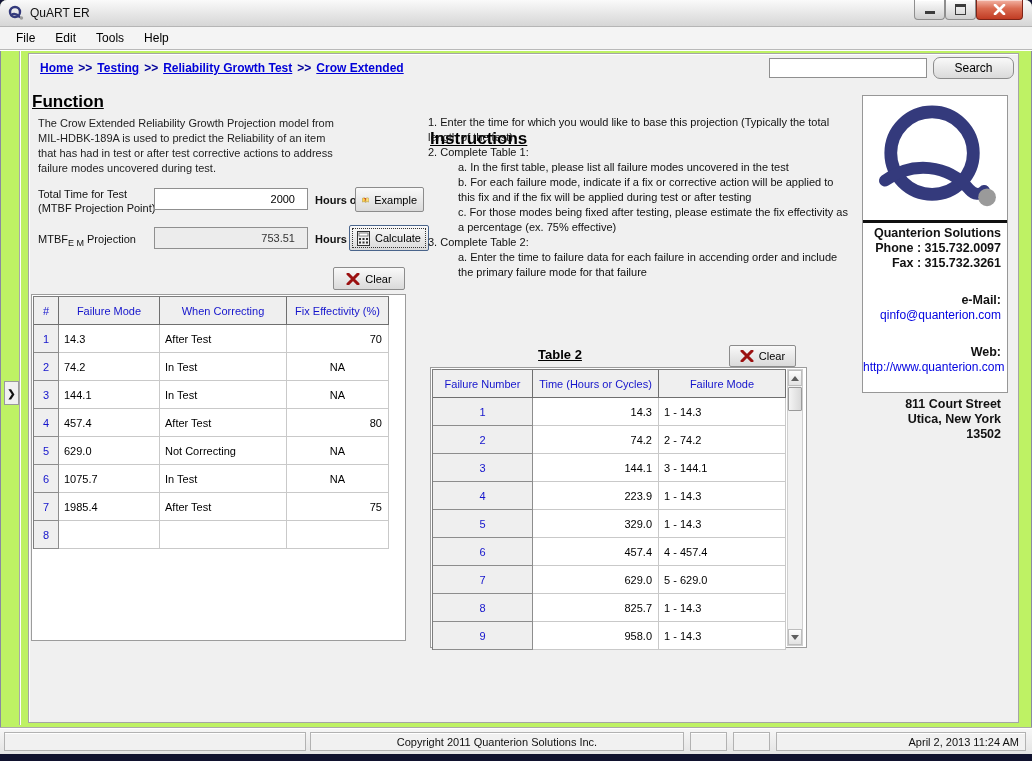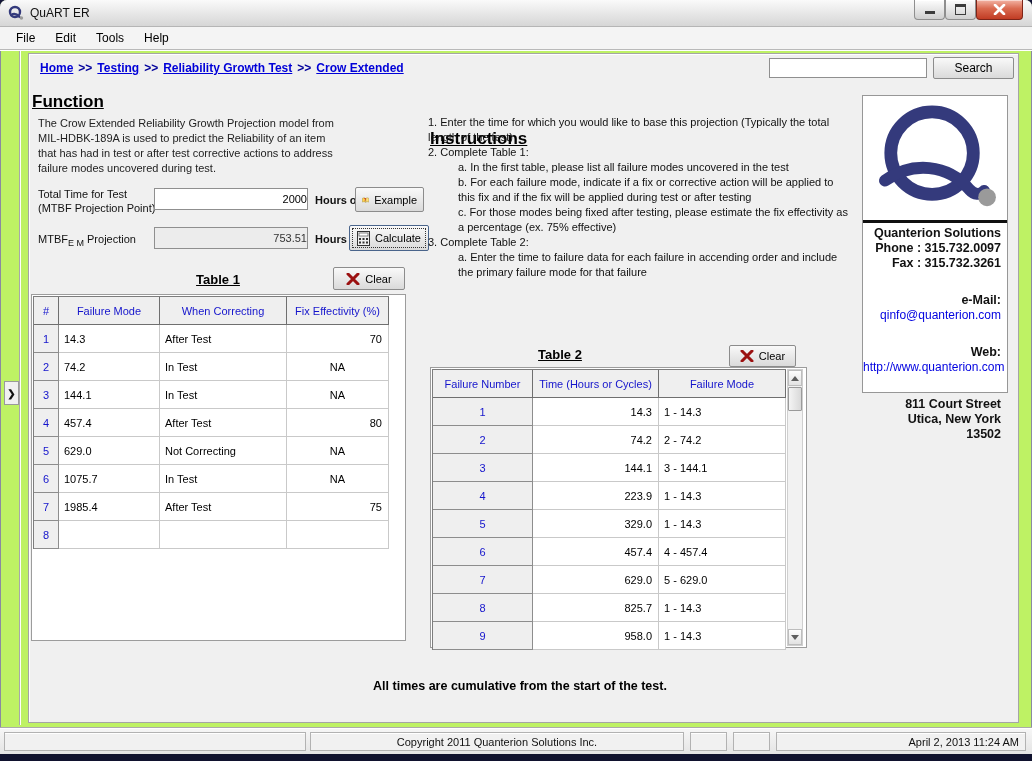--- a/index.html
+++ b/index.html
@@ -21,34 +21,34 @@
   
   .leftstrip-divider{position:absolute;left:19px;top:51px;width:1px;height:674px;background:#a8a8a8;box-shadow:1px 0 0 #fff;}
   .expander{position:absolute;left:4px;top:381px;width:13px;height:22px;background:#f0f0f0;border:1px solid #9a9a9a;font-size:10px;font-weight:bold;color:#111;display:flex;align-items:center;justify-content:center;}
   .frame{position:absolute;left:28px;top:53px;width:991px;height:670px;border:1px solid #a5a5a5;box-shadow:inset 1px 1px 0 #fff;background:#f0f0f0;box-sizing:border-box;}
   
   .breadcrumb{position:absolute;left:38px;top:61px;font-size:12px;font-weight:bold;}
   .bc-link{color:#0000d8;text-decoration:underline;margin:0 2px;cursor:pointer;}
   .bc-sep{color:#00009b;margin:0 3px;text-decoration:none;}
   .search-input{position:absolute;left:769px;top:58px;width:158px;height:20px;border:1px solid #8f8f8f;background:#fff;font-size:12px;padding:0 4px;box-sizing:border-box;}
   .btn{background:linear-gradient(#f9f9f9,#ebebeb 45%,#dadada);border:1px solid #8c8c8c;border-radius:2px;font-size:11px;color:#000;display:flex;align-items:center;justify-content:center;gap:5px;box-sizing:border-box;font-family:"Liberation Sans",sans-serif;}
-  .search-btn{position:absolute;left:933px;top:57px;width:81px;height:22px;font-size:12px;}
+  .search-btn{position:absolute;left:933px;top:57px;width:81px;height:22px;font-size:12px;border-radius:7px;}
   
   .heading{position:absolute;font-size:17px;font-weight:bold;text-decoration:underline;color:#000;}
   .fn-heading{left:32px;top:92px;}
   .instr-heading{left:430px;top:92px;margin-top:37px;}
   .fn-desc{position:absolute;left:38px;top:116px;width:304px;font-size:11px;line-height:15px;color:#222;}
   .instr-list{position:absolute;left:428px;top:115px;width:424px;font-size:11px;line-height:15px;color:#111;}
   .instr.ind{padding-left:30px;}
   
   .fieldlabel{position:absolute;font-size:11px;line-height:14px;color:#111;}
   .lbl-total{left:38px;top:187px;}
   .lbl-mtbf{left:38px;top:232px;}
   sub{font-size:9px;}
-  .tb-input{position:absolute;border:1px solid #8f8f8f;font-size:11px;text-align:right;padding:0 0;box-sizing:border-box;font-family:"Liberation Sans",sans-serif;}
+  .tb-input{position:absolute;border:1px solid #8f8f8f;font-size:11px;text-align:right;padding:0 12px;box-sizing:border-box;font-family:"Liberation Sans",sans-serif;}
   .input-total{left:154px;top:188px;width:154px;height:22px;background:#fff;}
   .input-mtbf{left:154px;top:227px;width:154px;height:22px;background:#ececec;color:#333;}
   .units{position:absolute;font-size:11px;font-weight:bold;color:#111;}
   .units1{left:315px;top:194px;}
   .units2{left:315px;top:233px;}
   .btn-example{position:absolute;left:355px;top:187px;width:69px;height:25px;}
   .btn-calc{position:absolute;left:349px;top:225px;width:80px;height:26px;border:1px solid #49648b;outline:1px dotted #333;outline-offset:-4px;}
   
   .tbl-title{position:absolute;font-size:13px;font-weight:bold;text-decoration:underline;text-align:center;color:#000;}
   .t1-title{left:31px;top:272px;width:374px;}
@@ -179,21 +179,20 @@
   <div class="instr-list" id="instructions-list">
       <div class="instr">1. Enter the time for which you would like to base this projection (Typically the total length of the test)</div>
       <div class="instr">2. Complete Table 1:</div>
       <div class="instr ind">a. In the first table, please list all failure modes uncovered in the test</div>
       <div class="instr ind">b. For each failure mode, indicate if a fix or corrective action will be applied to this fix and if the fix will be applied during test or after testing</div>
       <div class="instr ind">c. For those modes being fixed after testing, please estimate the fix effectivity as a percentage (ex. 75% effective)</div>
       <div class="instr">3. Complete Table 2:</div>
       <div class="instr ind">a. Enter the time to failure data for each failure in accending order and include the primary failure mode for that failure</div>
     </div>
 
-  <div class="tbl-title t1-title">Table 1</div>
   <button class="btn btn-clear clear1">
     <svg width="14" height="12" viewBox="0 0 14 12">
       <path d="M2 1 L12 11 M12 1 L2 11" stroke="#9b1111" stroke-width="3" stroke-linecap="round"></path>
     </svg>
     <span>Clear</span>
   </button>
   <div class="tpanel t1-panel">
     <div class="grid" id="t1-grid" style="grid-template-columns: 25px 101px 127px 102px;">
         <div class="cell th">#</div>
         <div class="cell th">Failure Mode</div>
@@ -300,21 +299,20 @@
         <div class="sb-line gap">e-Mail:</div>
         <div class="sb-line link">qinfo@quanterion.com</div>
         <div class="sb-line gap">Web:</div>
         <div class="sb-line link">http://www.quanterion.com</div>
         <div class="sb-line gap">811 Court Street</div>
         <div class="sb-line">Utica, New York</div>
         <div class="sb-line">13502</div>
       </div>
   </div>
 
-  <div class="footer-note">All times are cumulative from the start of the test.</div>
 
   <div class="statusbar">
     <div class="sb-panel sp-left"></div>
     <div class="sb-panel sp-copy">Copyright 2011 Quanterion Solutions Inc.</div>
     <div class="sb-panel sp-a"></div>
     <div class="sb-panel sp-b"></div>
     <div class="sb-panel sp-date">April 2, 2013  11:24 AM</div>
   </div>
 </div>
 <div class="desktop-strip"></div>

